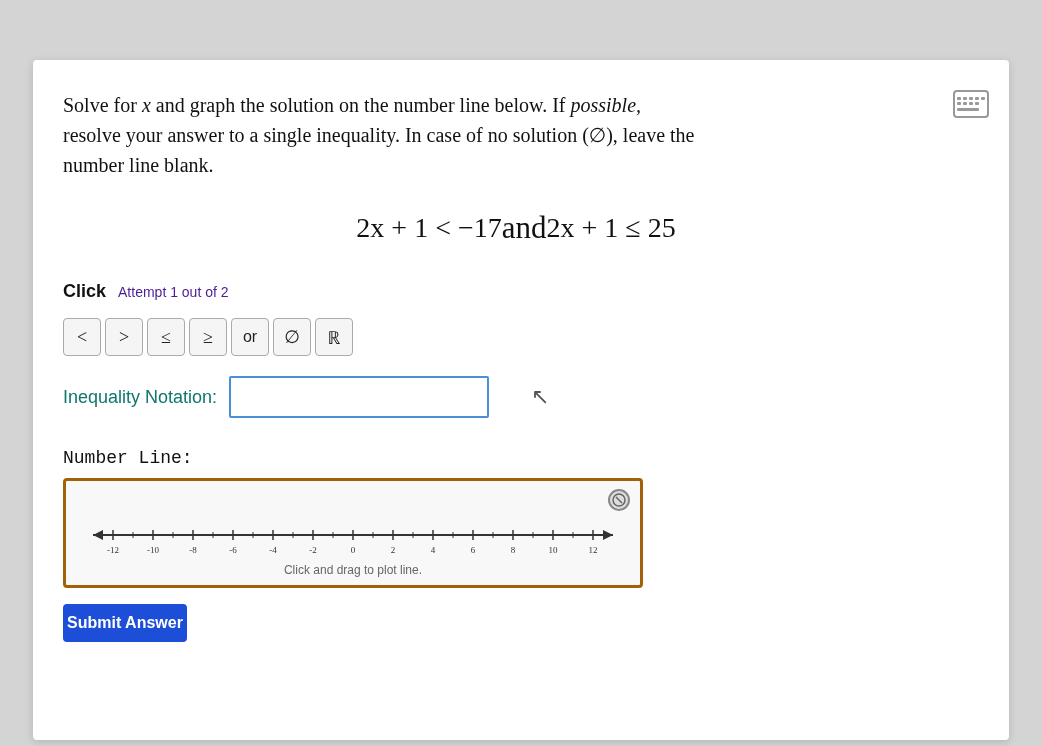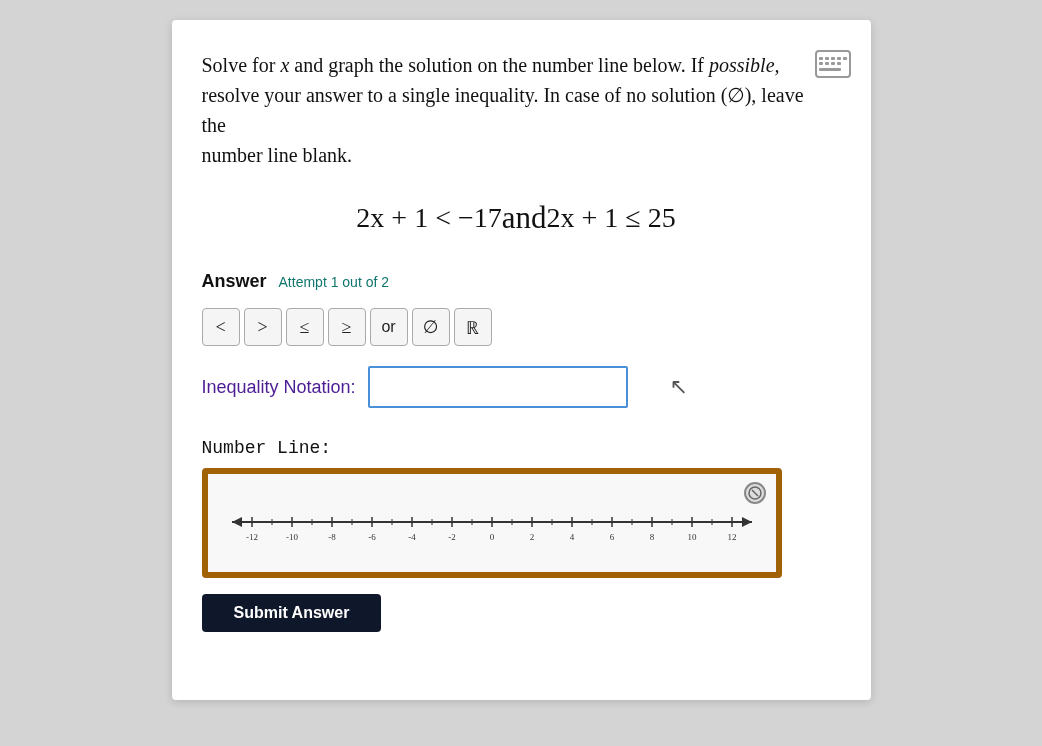--- a/index.html
+++ b/index.html
@@ -16,26 +16,27 @@
       width: 1042px;
       min-height: 746px;
       background: #d4d4d4;
       display: flex;
       justify-content: center;
       align-items: flex-start;
       padding: 20px 0;
     }
     .card {
       background: #ffffff;
-      width: 699px;
+      width: 976px;
       min-height: 680px;
       border-radius: 4px;
       padding: 30px 40px 30px 30px;
       position: relative;
       box-shadow: 0 2px 8px rgba(0,0,0,0.15);
+      margin-top: 40px;
     }
     .instruction-text {
       font-size: 20px;
       line-height: 1.5;
       color: #111;
       margin-bottom: 30px;
       font-family: Georgia, serif;
     }
     .instruction-text em {
       font-style: italic;
@@ -61,21 +62,21 @@
       margin-bottom: 16px;
     }
     .answer-label {
       font-size: 18px;
       font-weight: bold;
       font-family: Arial, sans-serif;
       color: #111;
     }
     .attempt-label {
       font-size: 14px;
-      color: #0f766e;
+      color: #4c1d95;
       font-family: Arial, sans-serif;
     }
     .symbol-buttons {
       display: flex;
       gap: 4px;
       margin-bottom: 20px;
       align-items: center;
     }
     .sym-btn {
       width: 38px;
@@ -97,21 +98,21 @@
     }
     .inequality-notation-row {
       display: flex;
       align-items: center;
       gap: 12px;
       margin-bottom: 30px;
     }
     .inequality-label {
       font-size: 18px;
       font-family: Arial, sans-serif;
-      color: #4c1d95;
+      color: #0f766e;
       font-weight: normal;
     }
     .notation-input {
       width: 260px;
       height: 42px;
       border: 2px solid #4a90d9;
       border-radius: 2px;
       padding: 4px 8px;
       font-size: 18px;
       font-family: Georgia, serif;
@@ -127,21 +128,21 @@
     }
     .number-line-label {
       font-size: 18px;
       font-family: Liberation Mono, monospace;
       color: #111;
       margin-bottom: 10px;
     }
     .number-line-container {
       width: 580px;
       height: 110px;
-      border: 6px solid #a16207;
+      border: 3px solid #a16207;
       border-radius: 4px;
       background: #f8f8f8;
       position: relative;
       overflow: hidden;
     }
     .reset-circle {
       width: 22px;
       height: 22px;
       border-radius: 50%;
       border: 2px solid #888;
@@ -164,25 +165,25 @@
       bottom: 8px;
       left: 0;
       right: 0;
       text-align: center;
       font-size: 12px;
       color: #666;
       font-family: Arial, sans-serif;
     }
     .submit-btn {
       margin-top: 16px;
-      background: #0f172a;
+      background: #1d4ed8;
       color: white;
       border: none;
       border-radius: 4px;
-      padding: 10px 32px;
+      padding: 10px 4px;
       font-size: 16px;
       font-family: Arial, sans-serif;
       font-weight: bold;
       cursor: pointer;
     }
     .keyboard-icon {
       position: absolute;
       top: 30px;
       right: 20px;
       width: 36px;
@@ -239,21 +240,21 @@
 
     
     <div class="math-equation-row">
       <span>2x + 1 &lt; −17</span>
       <span class="and-word">and</span>
       <span>2x + 1 ≤ 25</span>
     </div>
 
     
     <div class="answer-header">
-      <span class="answer-label">Answer</span>
+      <span class="answer-label">Click</span>
       <span class="attempt-label">Attempt 1 out of 2</span>
     </div>
 
     
     <div class="symbol-buttons">
       <button class="sym-btn">&lt;</button>
       <button class="sym-btn">&gt;</button>
       <button class="sym-btn">≤</button>
       <button class="sym-btn">≥</button>
       <button class="sym-btn or-btn">or</button>
@@ -335,20 +336,21 @@
           <line x1="210" y1="17" x2="210" y2="23" stroke="#333" stroke-width="1"></line>
           <line x1="250" y1="17" x2="250" y2="23" stroke="#333" stroke-width="1"></line>
           <line x1="290" y1="17" x2="290" y2="23" stroke="#333" stroke-width="1"></line>
           <line x1="330" y1="17" x2="330" y2="23" stroke="#333" stroke-width="1"></line>
           <line x1="370" y1="17" x2="370" y2="23" stroke="#333" stroke-width="1"></line>
           <line x1="410" y1="17" x2="410" y2="23" stroke="#333" stroke-width="1"></line>
           <line x1="450" y1="17" x2="450" y2="23" stroke="#333" stroke-width="1"></line>
           <line x1="490" y1="17" x2="490" y2="23" stroke="#333" stroke-width="1"></line>
         </svg>
 
+        <div class="number-line-hint">Click and drag to plot line.</div>
       </div>
     </div>
 
     
     <button class="submit-btn">
       <span>Submit Answer</span>
     </button>
 
   </div>
 </div>

